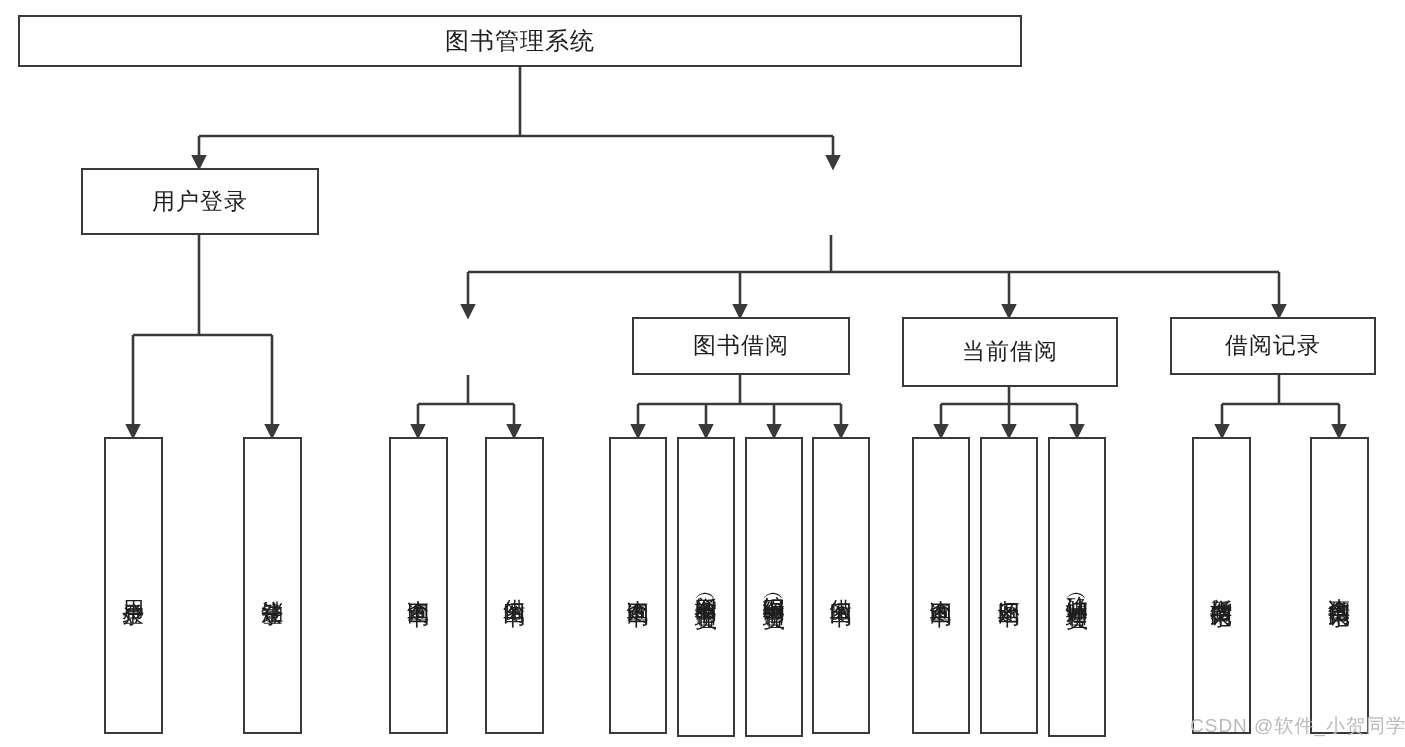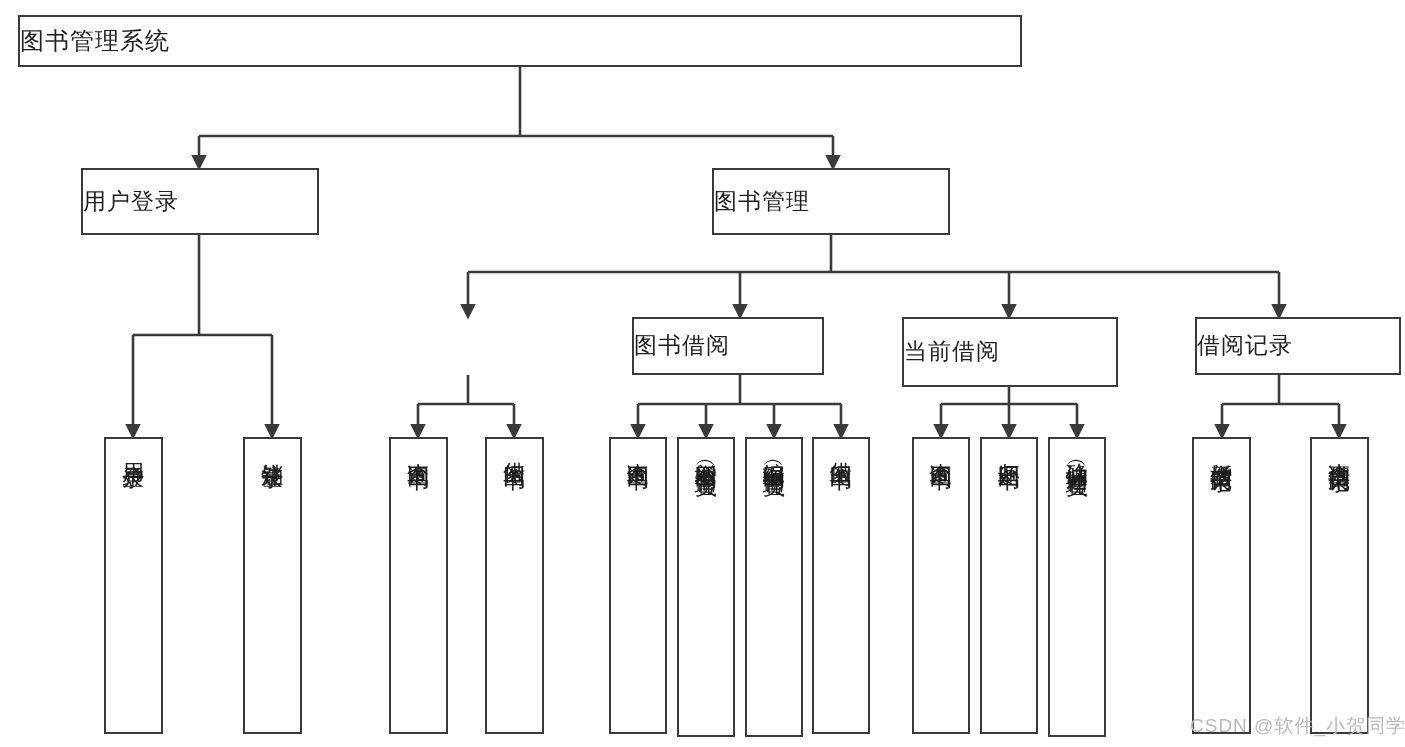--- a/index.html
+++ b/index.html
@@ -25,20 +25,21 @@
     height: 747px;
     pointer-events: none;
   }
   .node {
     position: absolute;
     box-sizing: border-box;
     border: 2px solid #3a3a3a;
     background: #ffffff;
     display: flex;
     align-items: center;
+    justify-content: center;
     color: #1d1d1d;
   }
   .node.horiz {
     font-size: 23px;
     letter-spacing: 1px;
     line-height: 1.2;
   }
   .node.vert {
     writing-mode: vertical-rl;
     text-orientation: upright;
@@ -123,34 +124,31 @@
   </svg>
 
   <div class="node horiz" id="root-node" style="left:18px; top:15px; width:1004px; height:52px;">
     <span>图书管理系统</span>
   </div>
 
   <div class="node horiz" style="left:81px; top:168px; width:238px; height:67px;">
     <span>用户登录</span>
   </div>
 
-  <div class="node horiz" style="left:712px; top:168px; width:238px; height:67px;">
-    <span>图书管理</span>
-  </div>
-
-
-  <div class="node horiz" style="left:632px; top:317px; width:192px; height:58px;">
+
+
+  <div class="node horiz" style="left:632px; top:317px; width:218px; height:58px;">
     <span>图书借阅</span>
   </div>
 
   <div class="node horiz" style="left:902px; top:317px; width:216px; height:70px;">
     <span>当前借阅</span>
   </div>
 
-  <div class="node horiz" style="left:1170px; top:317px; width:206px; height:58px;margin-left:25px;">
+  <div class="node horiz" style="left:1170px; top:317px; width:206px; height:58px;">
     <span>借阅记录</span>
   </div>
 
   <div class="node vert" style="left:104px; top:437px; width:59px; height:297px;">
     <span class="vlabel">用户登录</span>
   </div>
 
   <div class="node vert" style="left:243px; top:437px; width:59px; height:297px;">
     <span class="vlabel">注销登录</span>
   </div>

